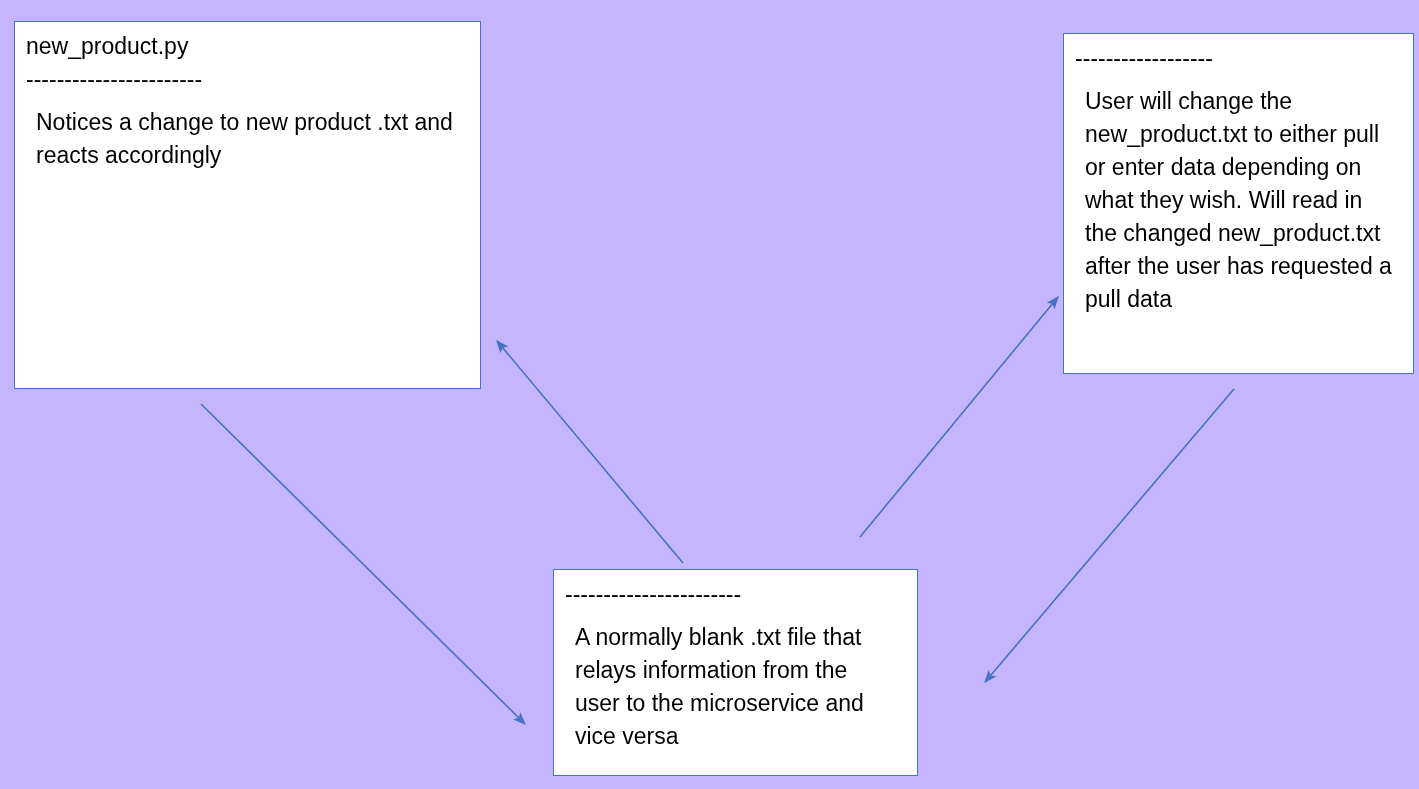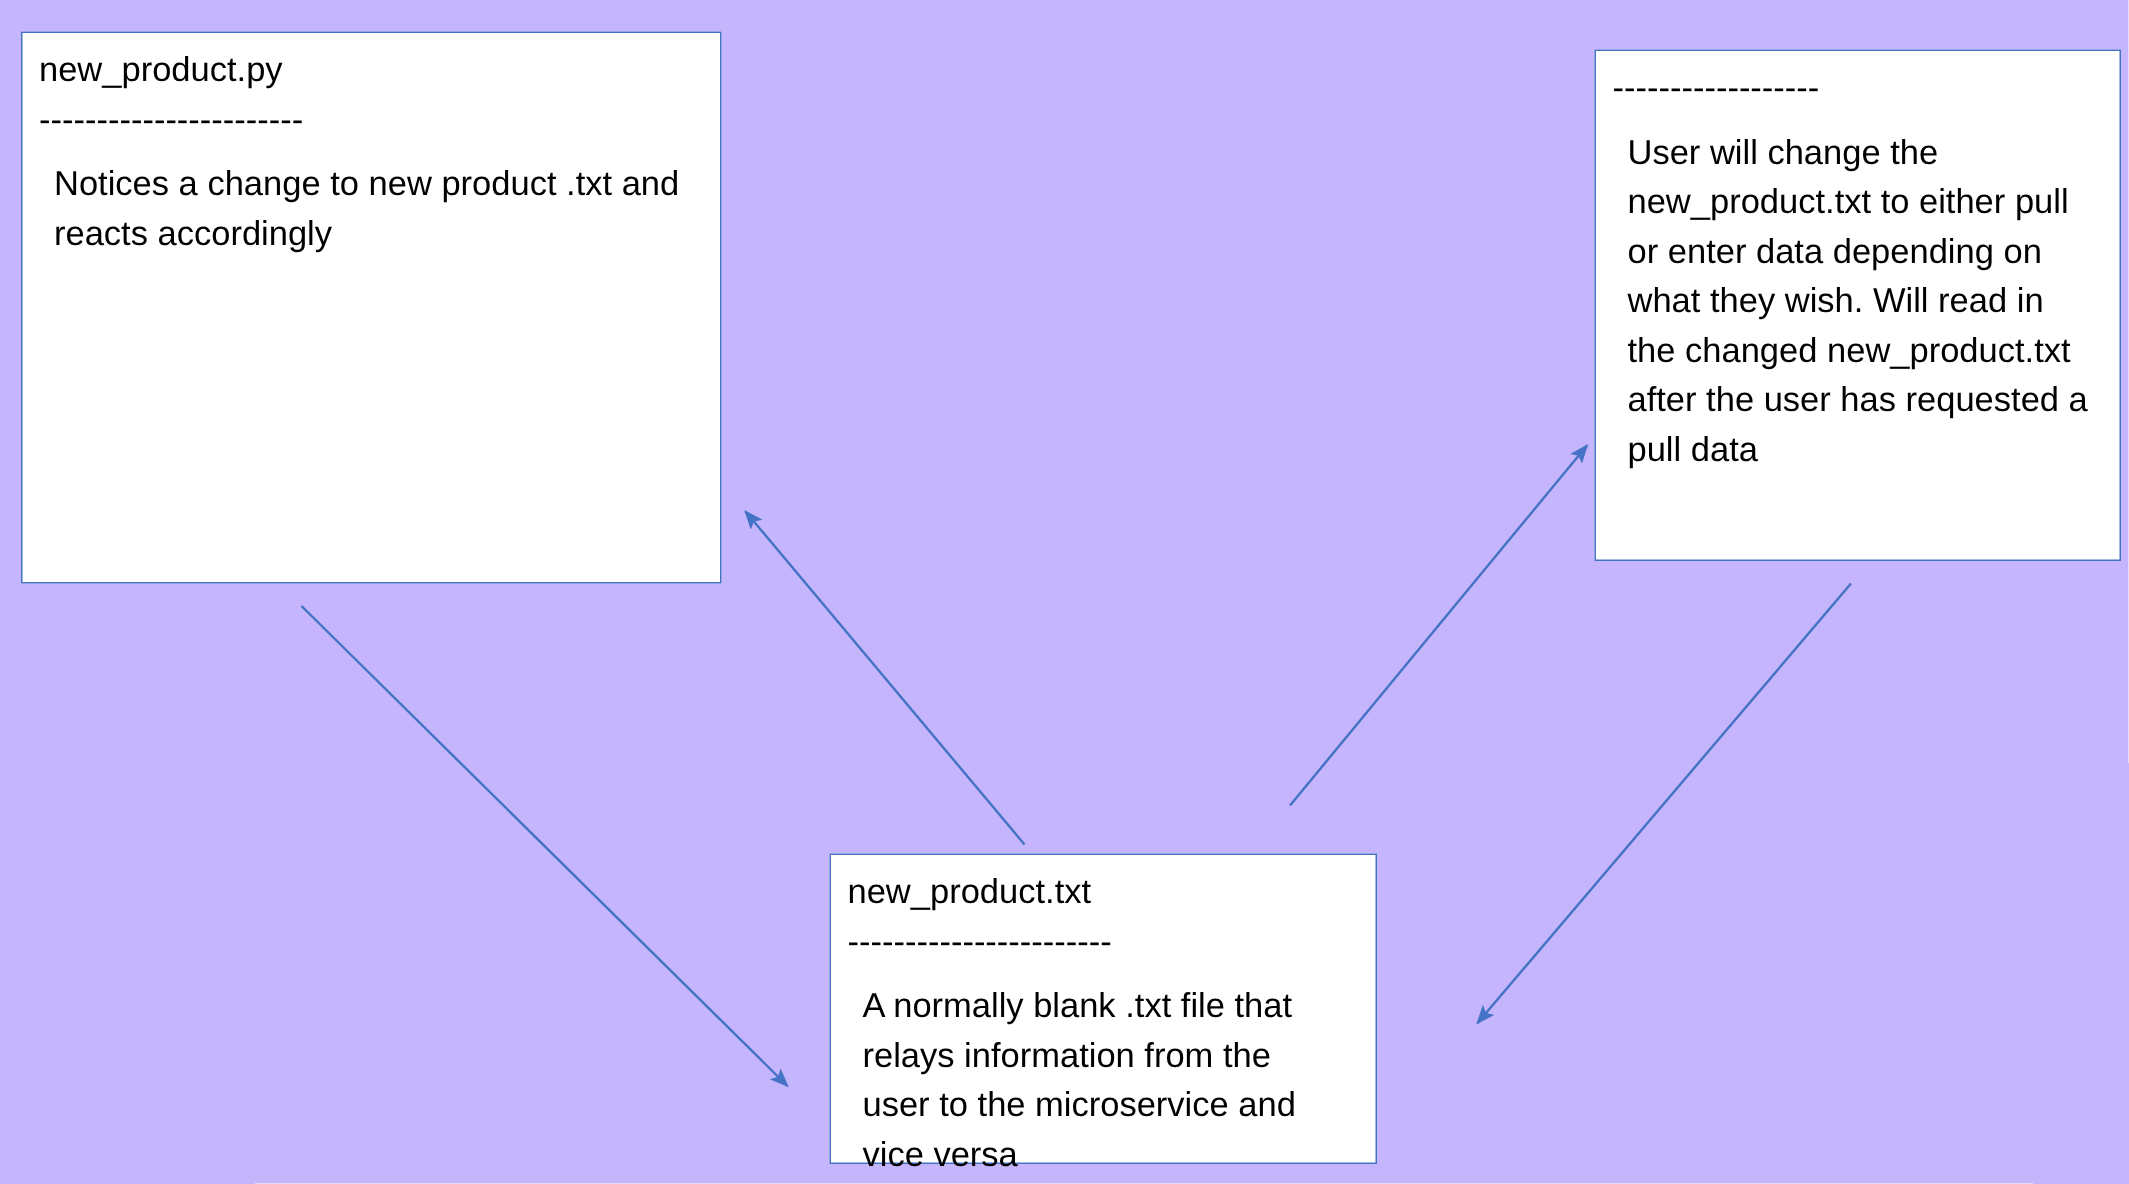--- a/index.html
+++ b/index.html
@@ -106,18 +106,17 @@
     <div class="spacer-line"></div>
     <div class="spacer-line"></div>
   </div>
 
   <div class="node-box" id="box-user-side-py">
     <div class="node-rule">------------------</div>
     <p class="node-para">User will change the new_product.txt to either pull or enter data depending on what they wish. Will read in the changed new_product.txt after the user has requested a pull data</p>
   </div>
 
   <div class="node-box" id="box-new-product-txt">
-    <div class="node-title">new_product.txt</div>
     <div class="node-rule">-----------------------</div>
     <p class="node-para">A normally blank .txt file that relays information from the user to the microservice and vice versa</p>
   </div>
 
 </div>
 
 </body></html>

